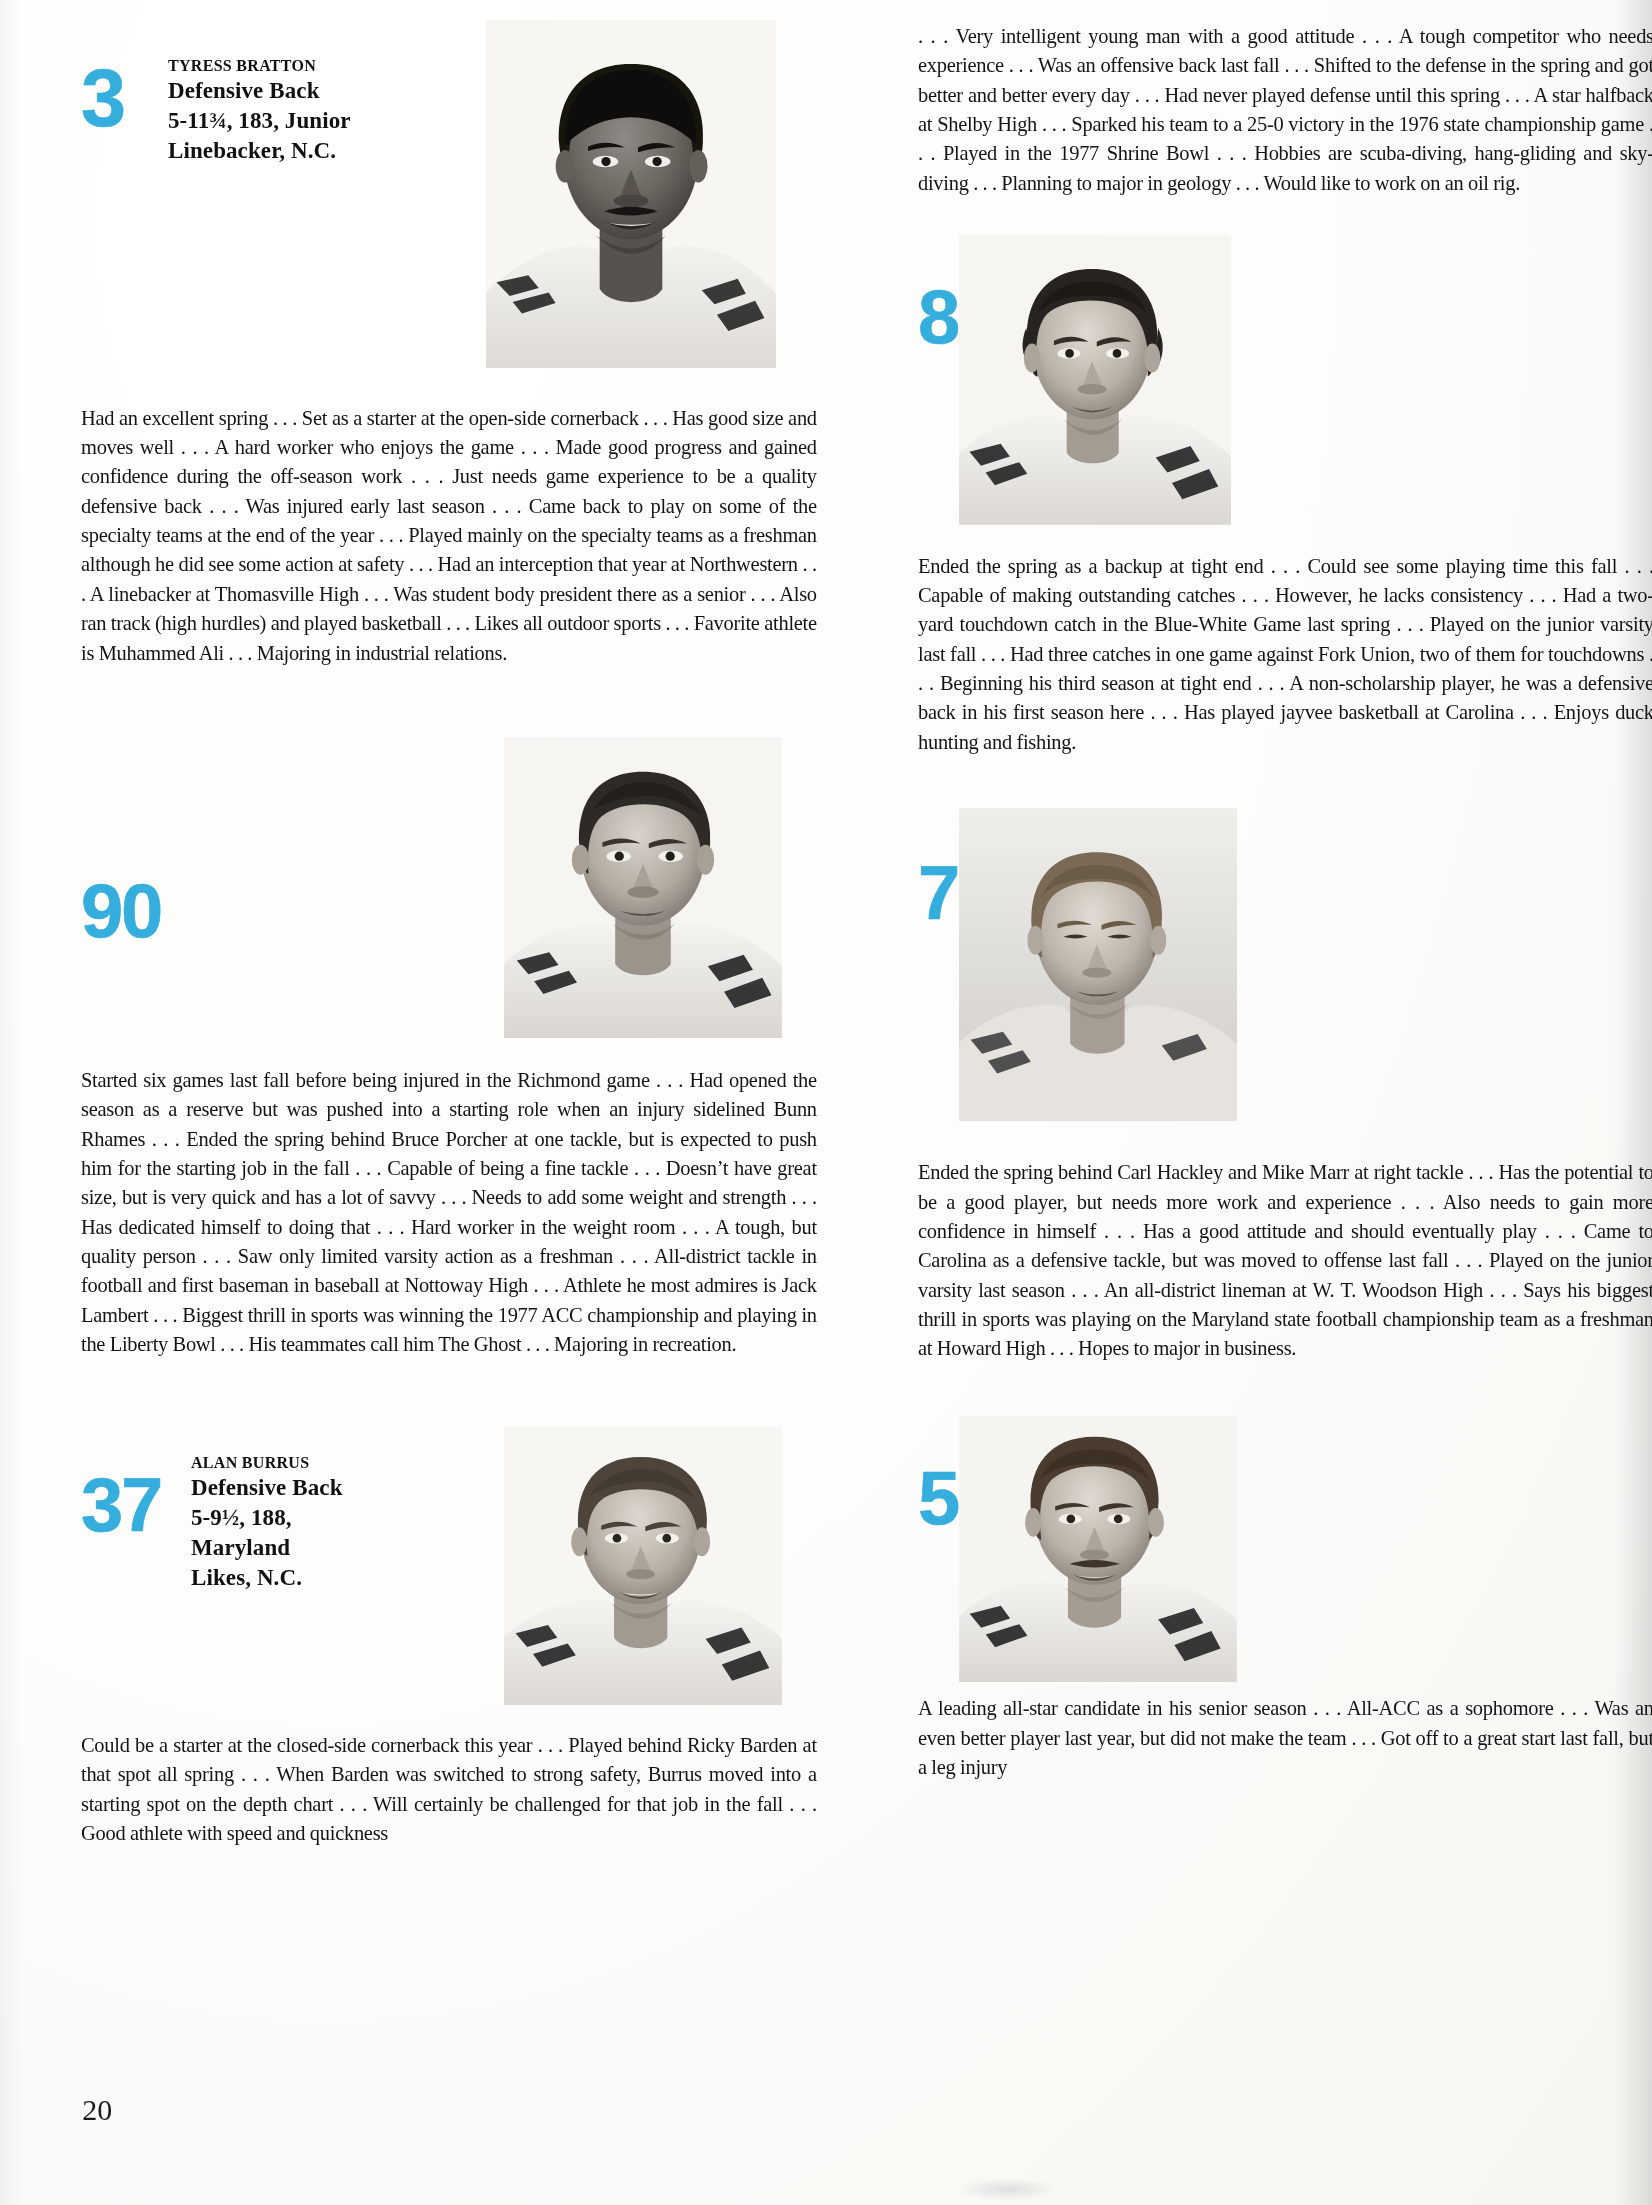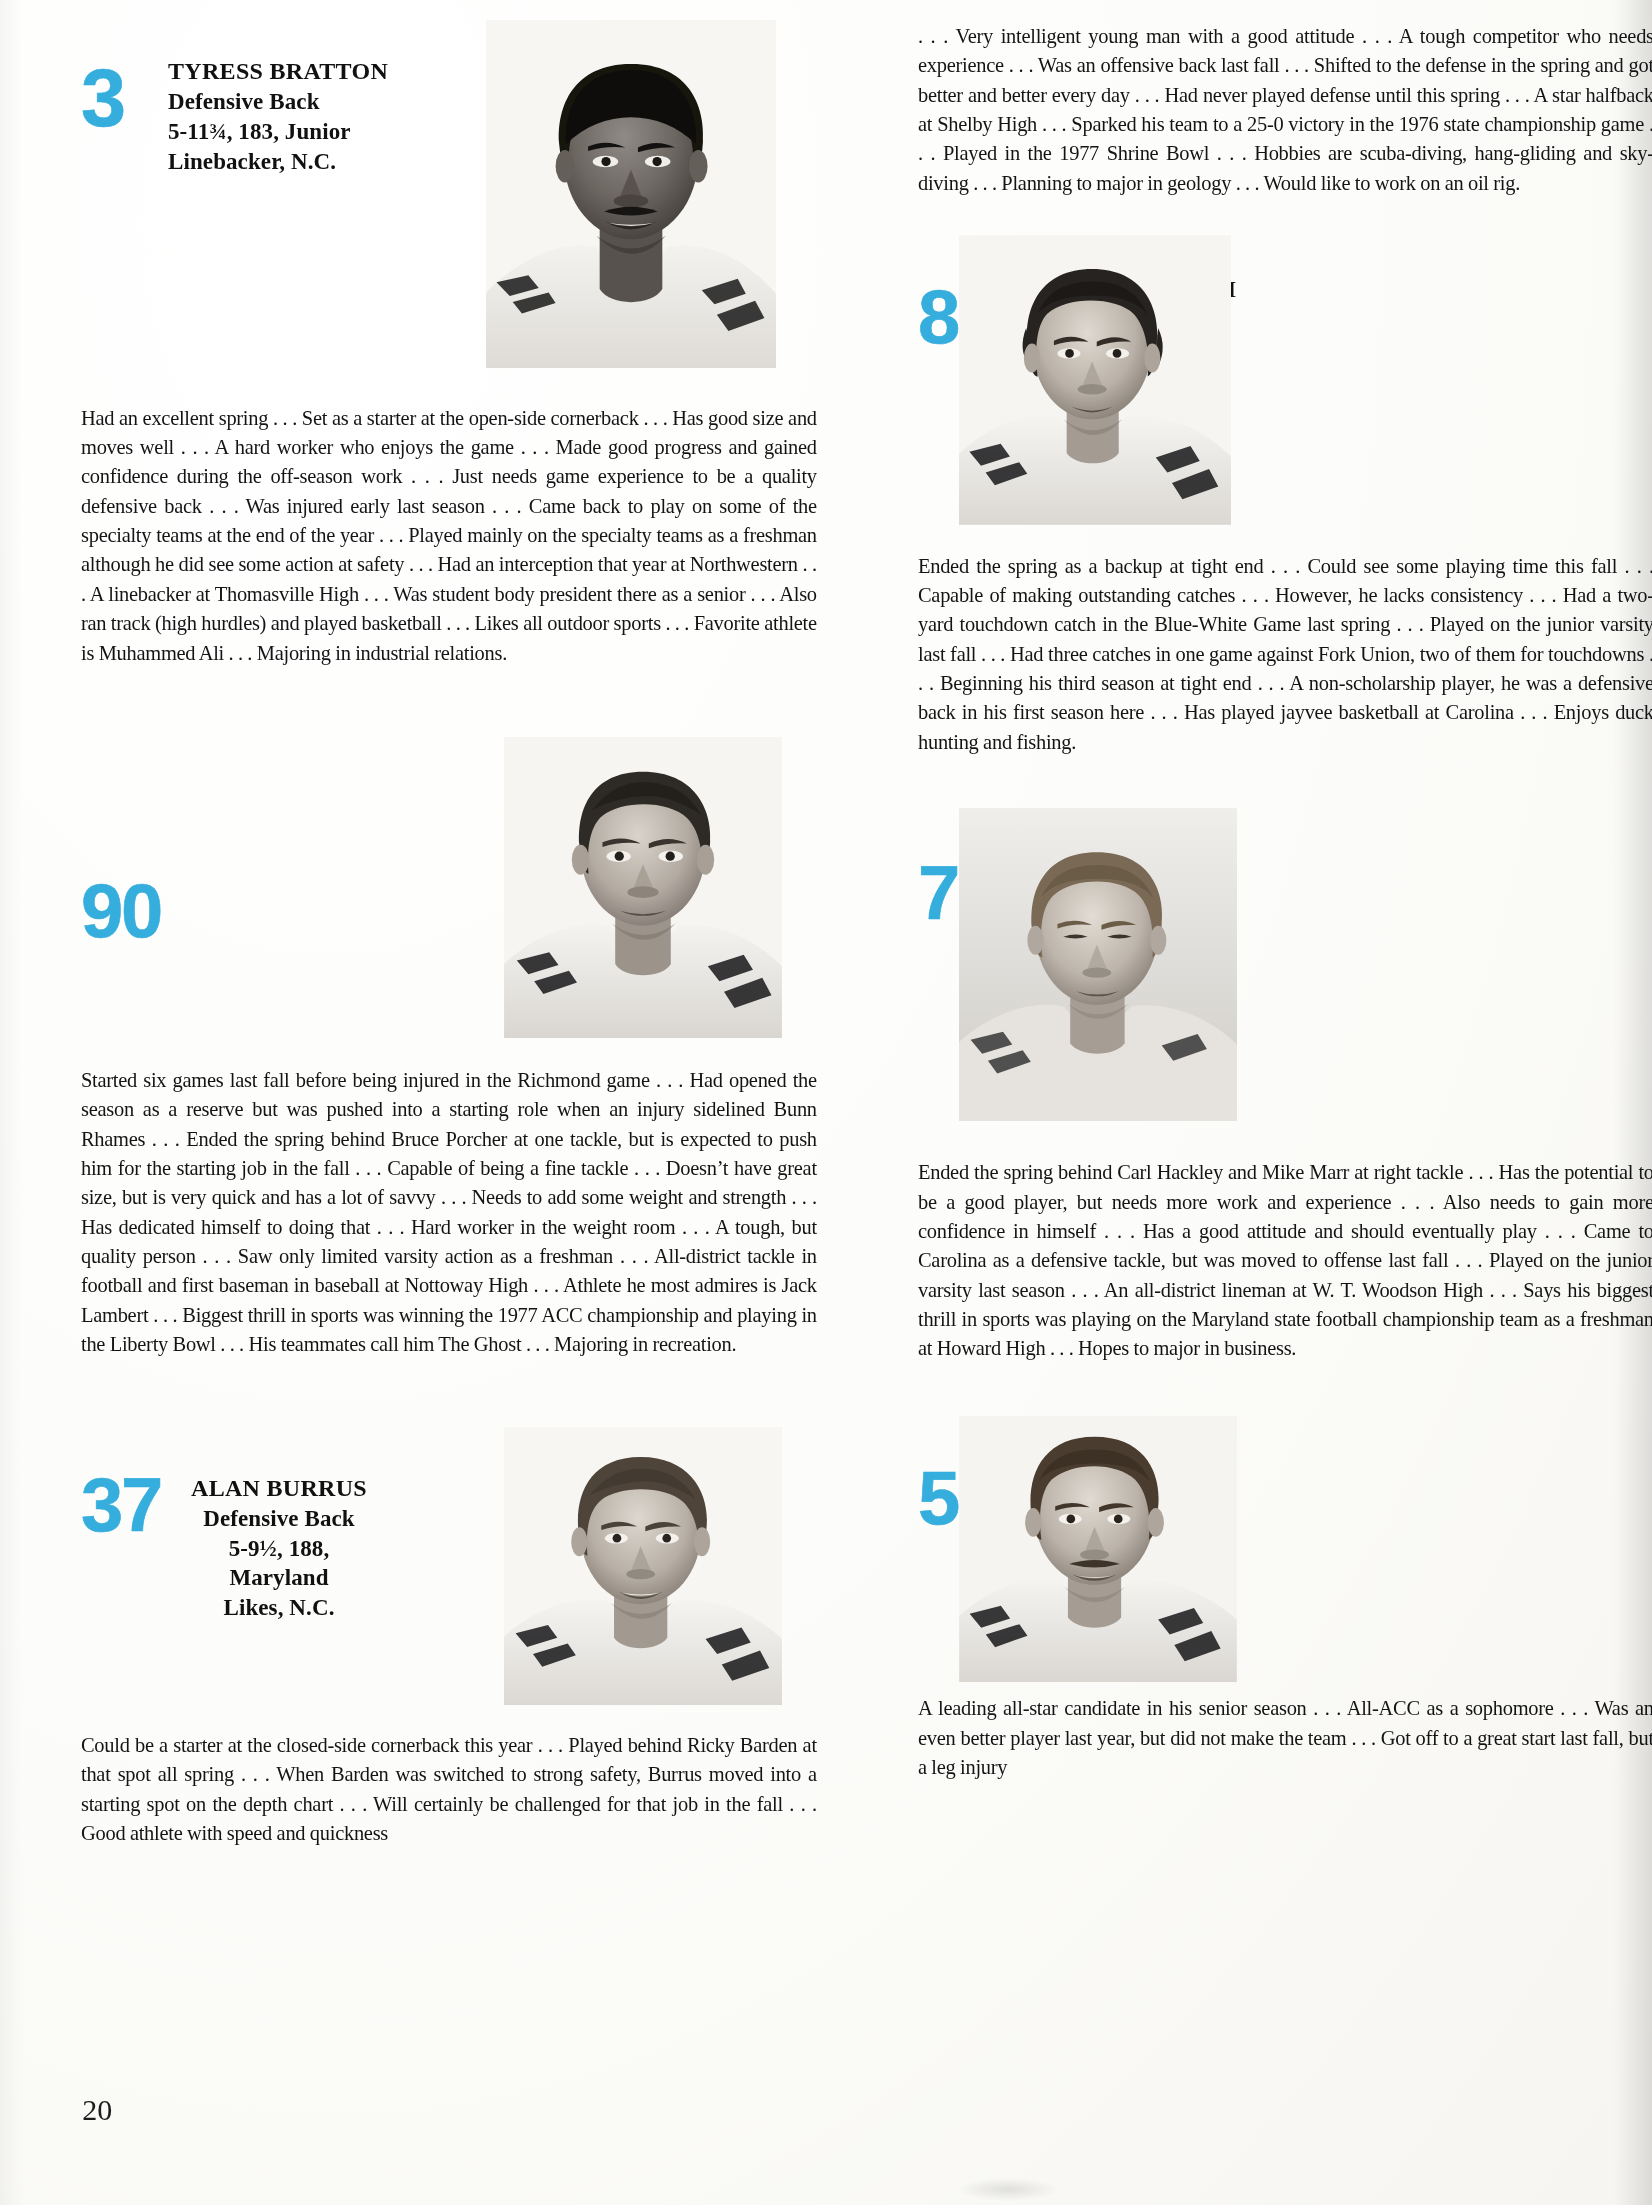--- a/index.html
+++ b/index.html
@@ -54,21 +54,21 @@
 
   .idblock{
     font-family:"Liberation Serif",serif;
     font-weight:700;
     font-size:23px;
     line-height:1.30;
     letter-spacing:0.1px;
     white-space:nowrap;
   }
   .idblock .nm{
-    font-size:24px;
+    font-size:16px;
     letter-spacing:0.3px;
   }
 
   
   .photo{
     flex:0 0 auto;
     background:#fbfbfb;
     overflow:hidden;
     line-height:0;
   }
@@ -219,21 +219,21 @@
             <path d="M186 322 q54 40 110 0 q-52 56 -110 0 z" fill="#7e766e" opacity=".6"></path>
           </svg>
         </div>
       </div>
       <div class="bio" style="margin-top:27px;">Started six games last fall before being injured in the Richmond game . . . Had opened the season as a reserve but was pushed into a starting role when an injury sidelined Bunn Rhames . . . Ended the spring behind Bruce Porcher at one tackle, but is expected to push him for the starting job in the fall . . . Capable of being a fine tackle . . . Doesn’t have great size, but is very quick and has a lot of savvy . . . Needs to add some weight and strength . . . Has dedicated himself to doing that . . . Hard worker in the weight room . . . A tough, but quality person . . . Saw only limited varsity action as a freshman . . . All-district tackle in football and first baseman in baseball at Nottoway High . . . Athlete he most admires is Jack Lambert . . . Biggest thrill in sports was winning the 1977 ACC championship and playing in the Liberty Bowl . . . His teammates call him The Ghost . . . Majoring in recreation.</div>
     </div>
 
     <div class="entry" style="margin-top:68px;">
       <div class="hdr" style="height:278px;">
         <div class="jersey" style="margin-top:46px;width:110px;">37</div>
-        <div class="idblock" style="margin-top:46px;text-align:center;">
+        <div class="idblock" style="margin-top:26px;">
           <div class="nm">ALAN BURRUS</div>
           <div>Defensive Back</div>
           <div>5-9½, 188,</div>
           <div>Maryland</div>
           <div>Likes, N.C.</div>
         </div>
         <div class="photo" style="position:absolute;left:423px;top:0;width:278px;height:278px;">
           <svg viewBox="0 0 480 480" width="278" height="278" aria-hidden="true">
             <defs>
               <radialGradient id="sk3" cx="48%" cy="40%" r="62%">

